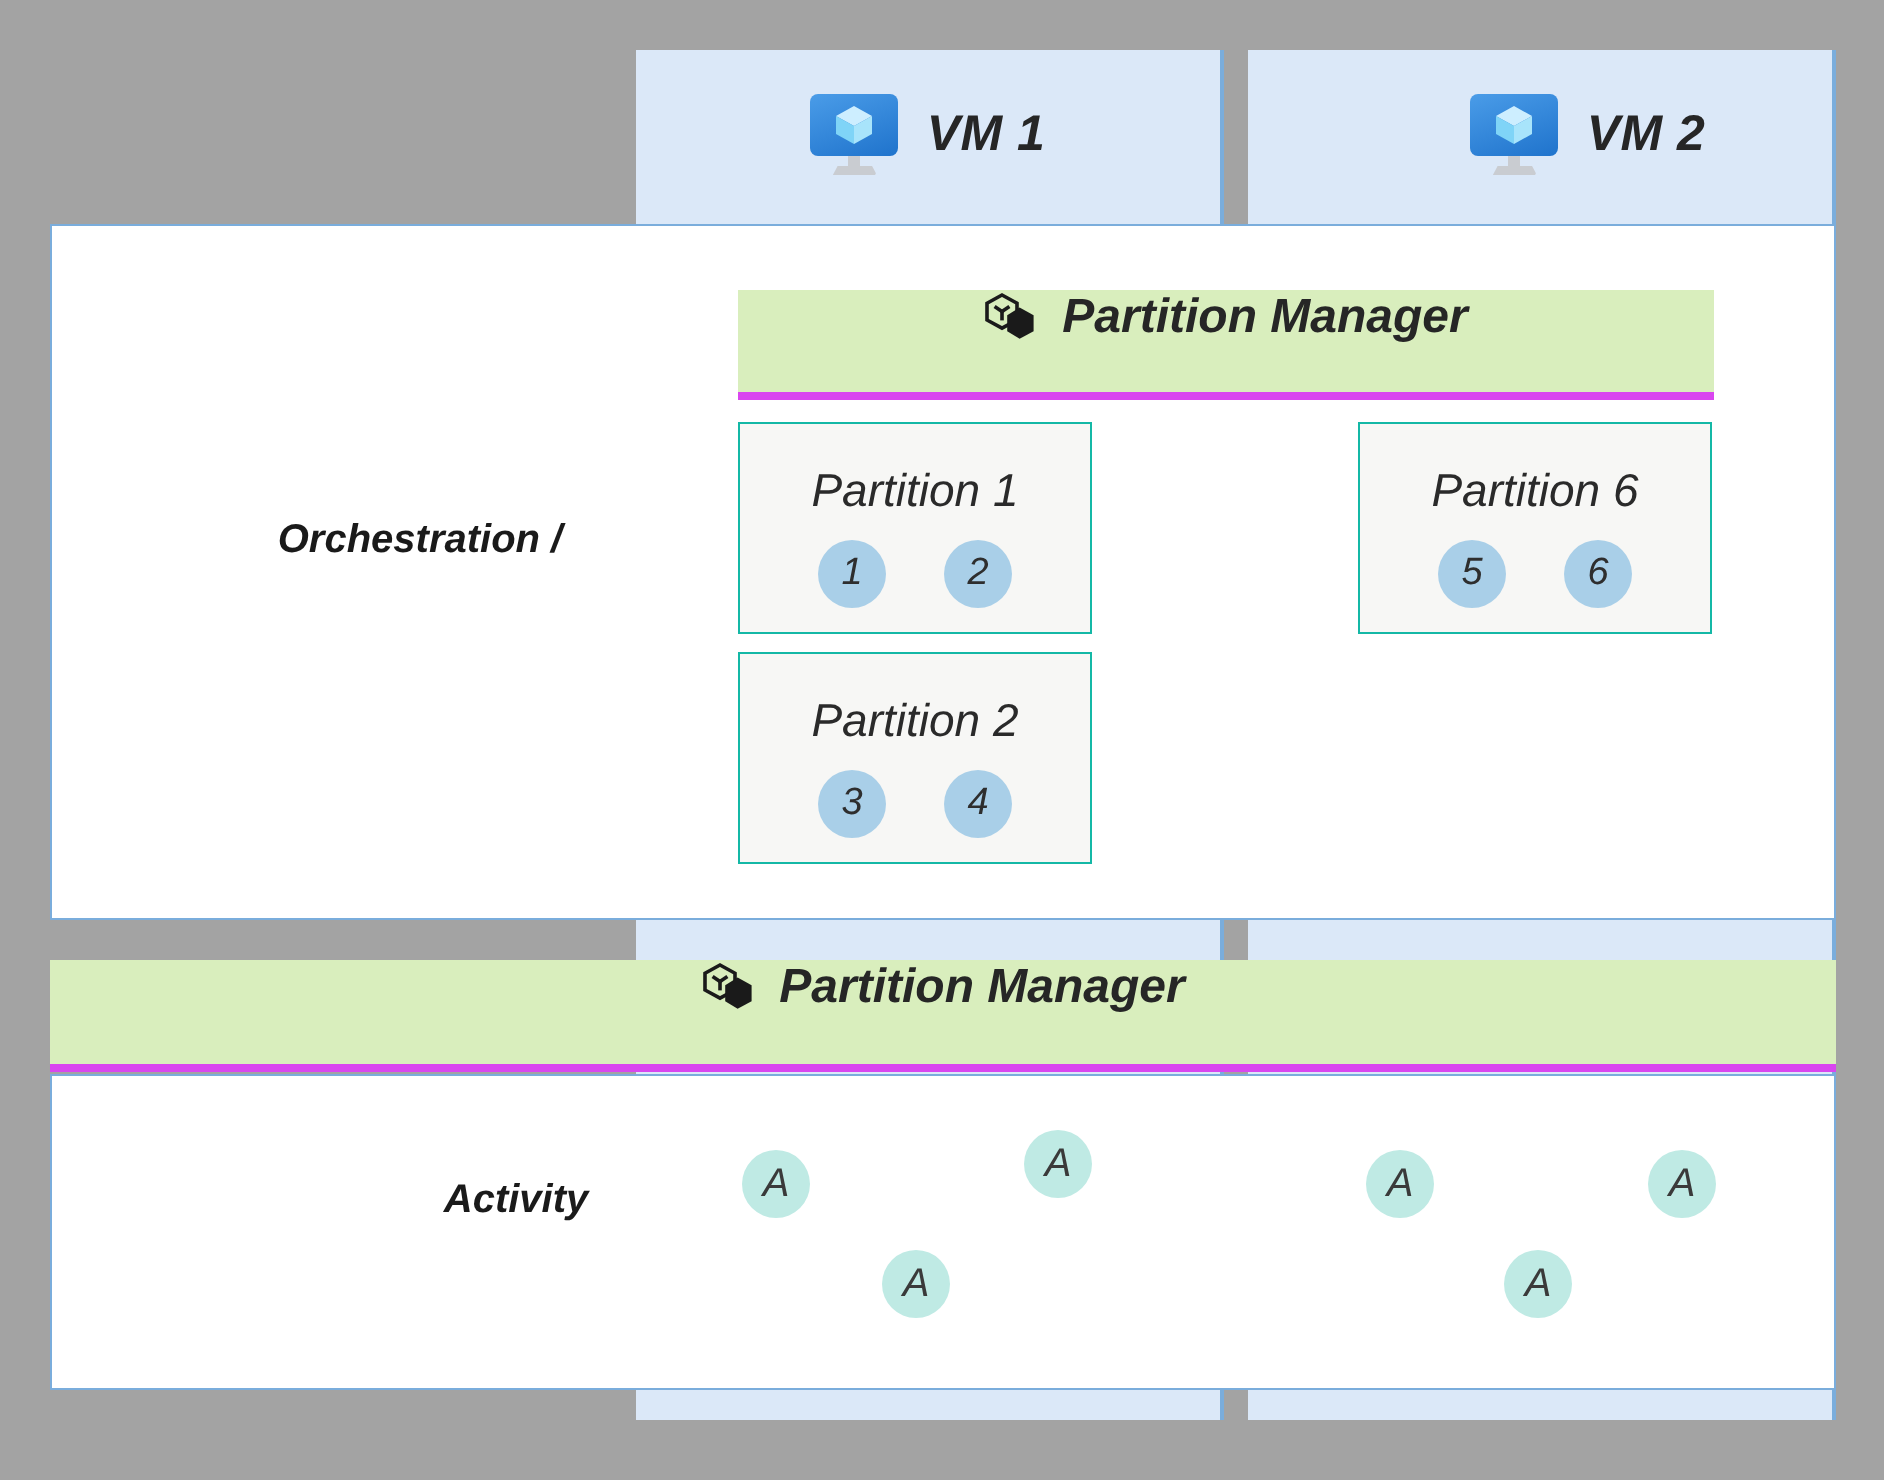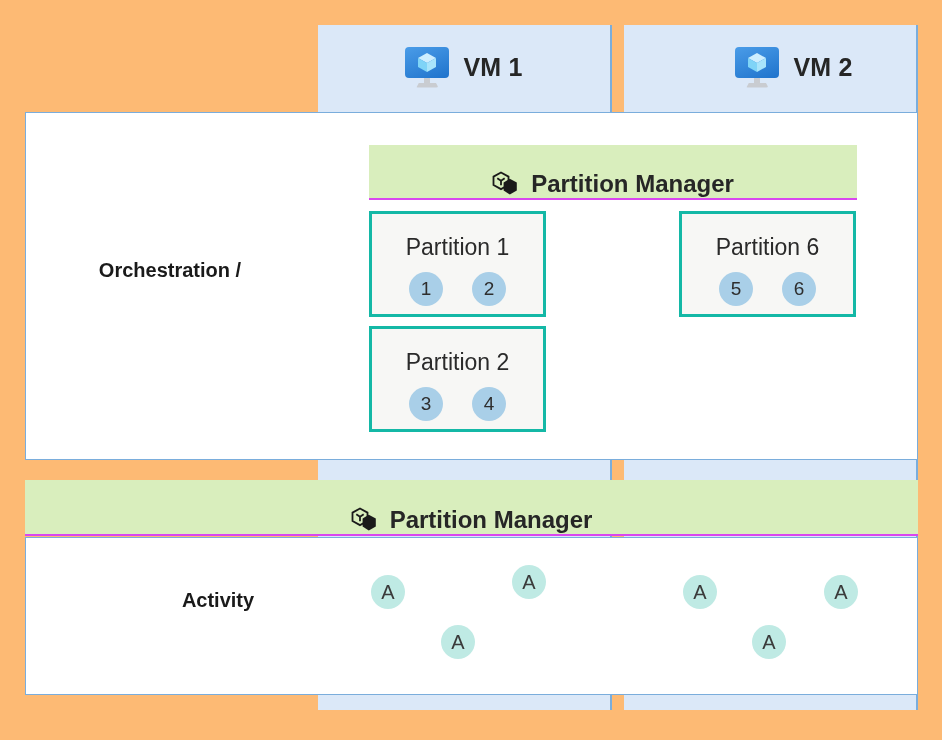--- a/index.html
+++ b/index.html
@@ -7,22 +7,23 @@
     padding: 0;
     background: #ffffff;
   }
   body {
     font-family: "Liberation Sans", sans-serif;
   }
   #canvas {
     position: relative;
     width: 942px;
     height: 740px;
-    background: #fdba74;
+    background: #a3a3a3;
     overflow: hidden;
+    font-style: italic;
   }
 
   
   .vm-column {
     position: absolute;
     background: #dbe8f8;
     border-right: 2px solid #7aaddc;
     box-sizing: border-box;
   }
   .vm-header {
@@ -79,49 +80,50 @@
     border: 1.5px solid #7aaddc;
     box-sizing: border-box;
   }
   .section-label {
     position: absolute;
     text-align: center;
     font-size: 20px;
     font-weight: bold;
     color: #1a1a1a;
     line-height: 1.42;
+    margin-left: 40px;
   }
 
   
   .pm-bar {
     position: absolute;
     background: #d9eebd;
-    border-bottom: 2px solid #d946ef;
-    box-sizing: border-box;
-    display: flex;
-    align-items: flex-end;
+    border-bottom: 4px solid #d946ef;
+    box-sizing: border-box;
+    display: flex;
+    align-items: flex-start;
     justify-content: center;
     gap: 11px;
   }
   .pm-label {
     font-size: 24px;
     font-weight: bold;
     color: #262626;
   }
   .pm-icon {
     width: 28px;
     height: 28px;
     display: block;
   }
 
   
   .partition-box {
     position: absolute;
     background: #f7f7f5;
-    border: 3px solid #14b8a6;
+    border: 1px solid #14b8a6;
     box-sizing: border-box;
   }
   .partition-title {
     position: absolute;
     left: 0; right: 0;
     top: 20px;
     text-align: center;
     font-size: 23px;
     color: #2a2a2a;
   }

